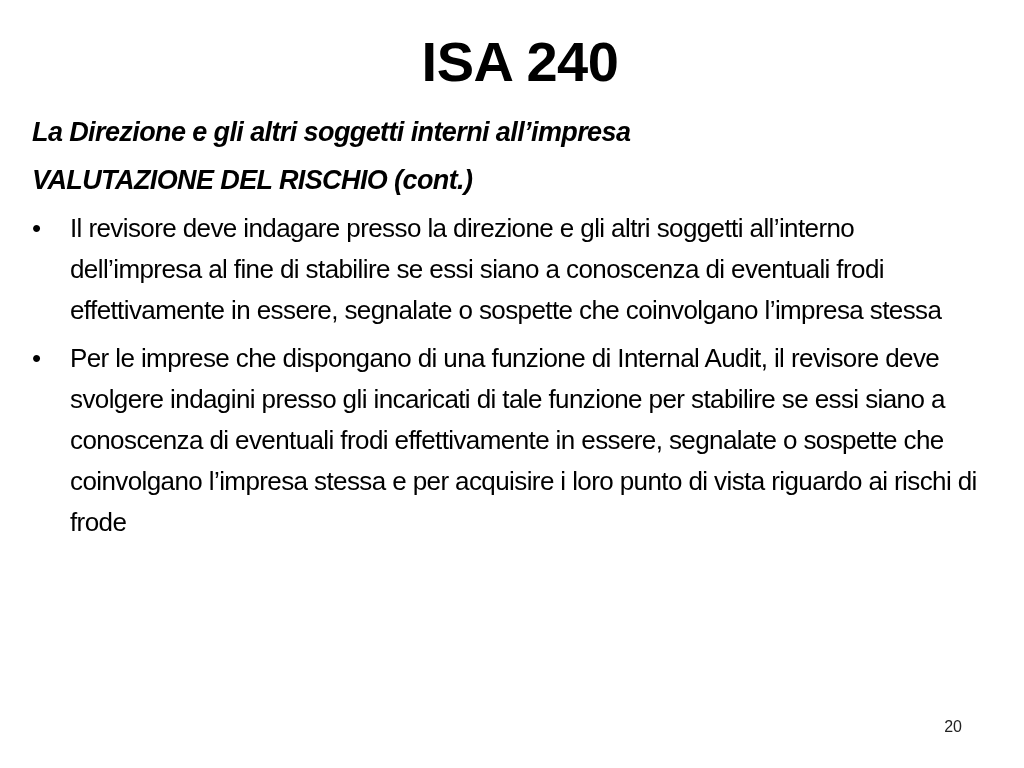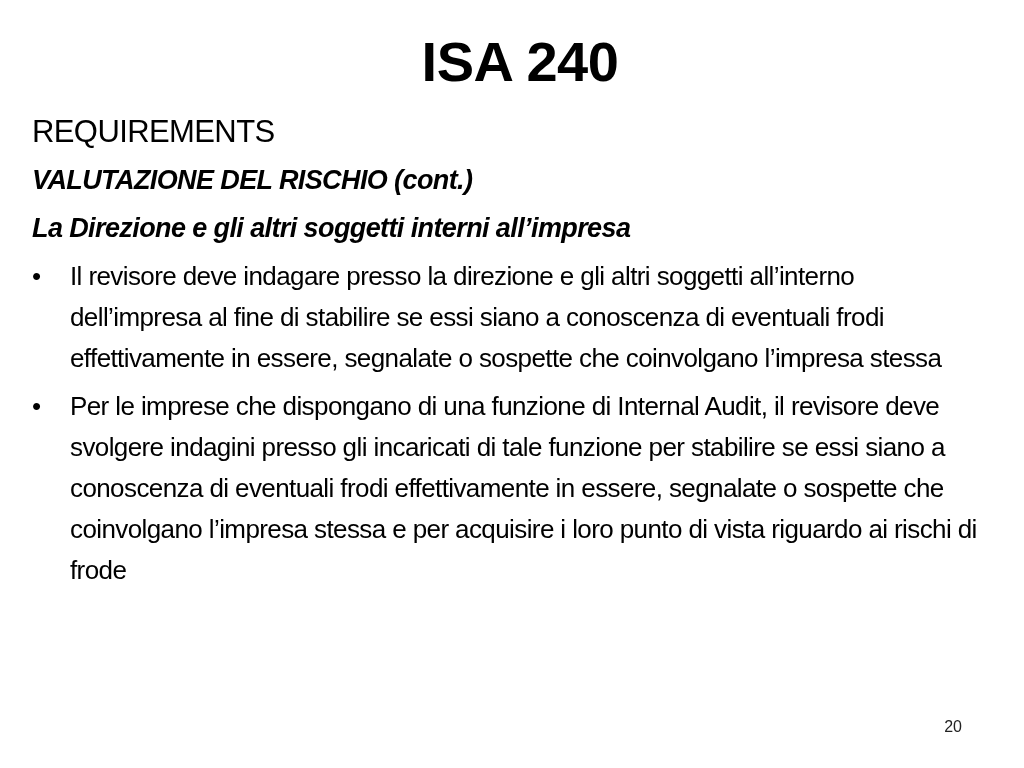--- a/index.html
+++ b/index.html
@@ -87,23 +87,22 @@
       color: #222222;
     }
   </style>
 </head>
 <body>
 
 <div class="slide">
   <h1 class="title">ISA 240</h1>
 
   <div class="content">
-    <p class="line requirements">REQUIREMENTS</p>
+    <p class="line bold-italic">La Direzione e gli altri soggetti interni all’impresa</p>
     <p class="line bold-italic">VALUTAZIONE DEL RISCHIO (cont.)</p>
-    <p class="line bold-italic">La Direzione e gli altri soggetti interni all’impresa</p>
 
     <ul class="bullets">
       <li class="bullet">
         <span class="bullet-dot">•</span>
         <span>Il revisore deve indagare presso la direzione e gli altri soggetti all’interno dell’impresa al fine di stabilire se essi siano a conoscenza di eventuali frodi effettivamente in essere, segnalate o sospette che coinvolgano l’impresa stessa</span>
       </li>
       <li class="bullet">
         <span class="bullet-dot">•</span>
         <span>Per le imprese che dispongano di una funzione di Internal Audit, il revisore deve svolgere indagini presso gli incaricati di tale funzione per stabilire se essi siano a conoscenza di eventuali frodi effettivamente in essere, segnalate o sospette che coinvolgano l’impresa stessa e per acquisire i loro punto di vista riguardo ai rischi di frode</span>
       </li>

